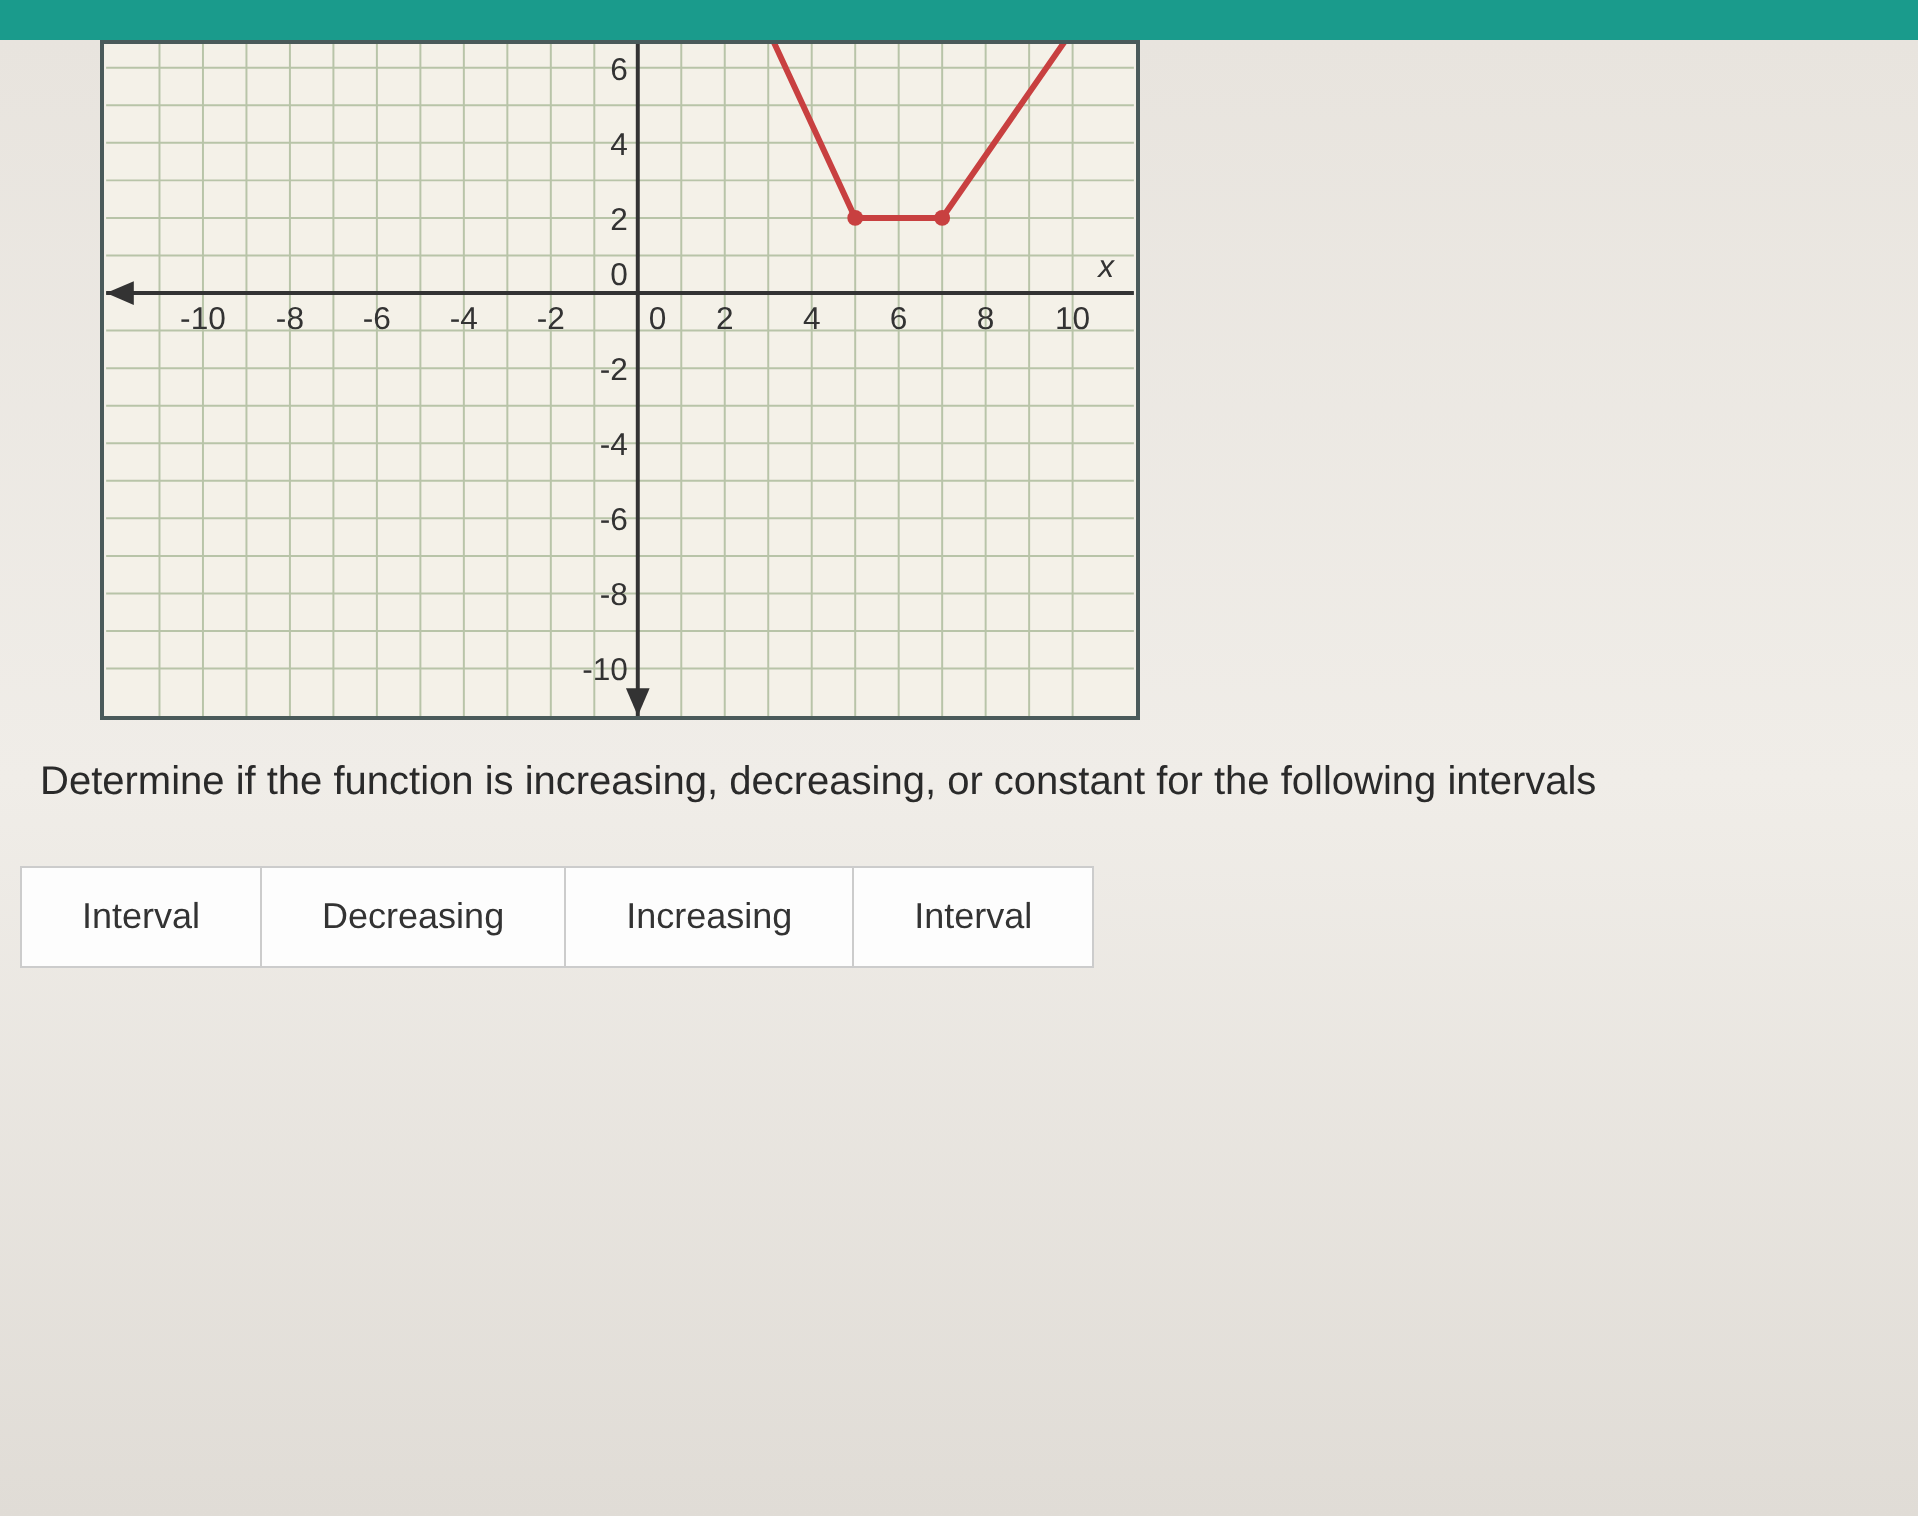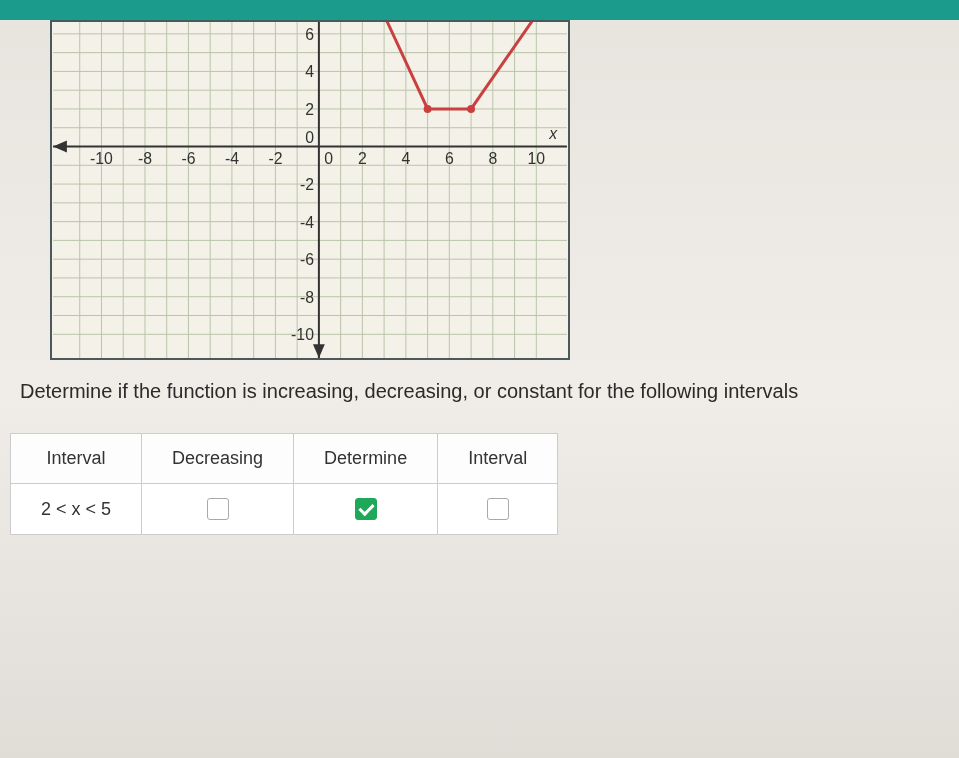--- a/index.html
+++ b/index.html
@@ -174,25 +174,19 @@
     </svg>
   </div>
 
   <div class="question-text">Determine if the function is increasing, decreasing, or constant for the following intervals</div>
 
   <table class="answer-table">
     <tbody>
         <tr>
       <th>Interval</th>
       <th>Decreasing</th>
-      <th>Determine</th>
+      <th>Increasing</th>
       <th>Interval</th>
-    </tr>
-    <tr>
-      <td>2 &lt; x &lt; 5</td>
-      <td><span class="checkbox"></span></td>
-      <td><span class="checkbox checked"></span></td>
-      <td><span class="checkbox"></span></td>
     </tr>
   </tbody>
     </table>
 
 </div>
 
 </body></html>

